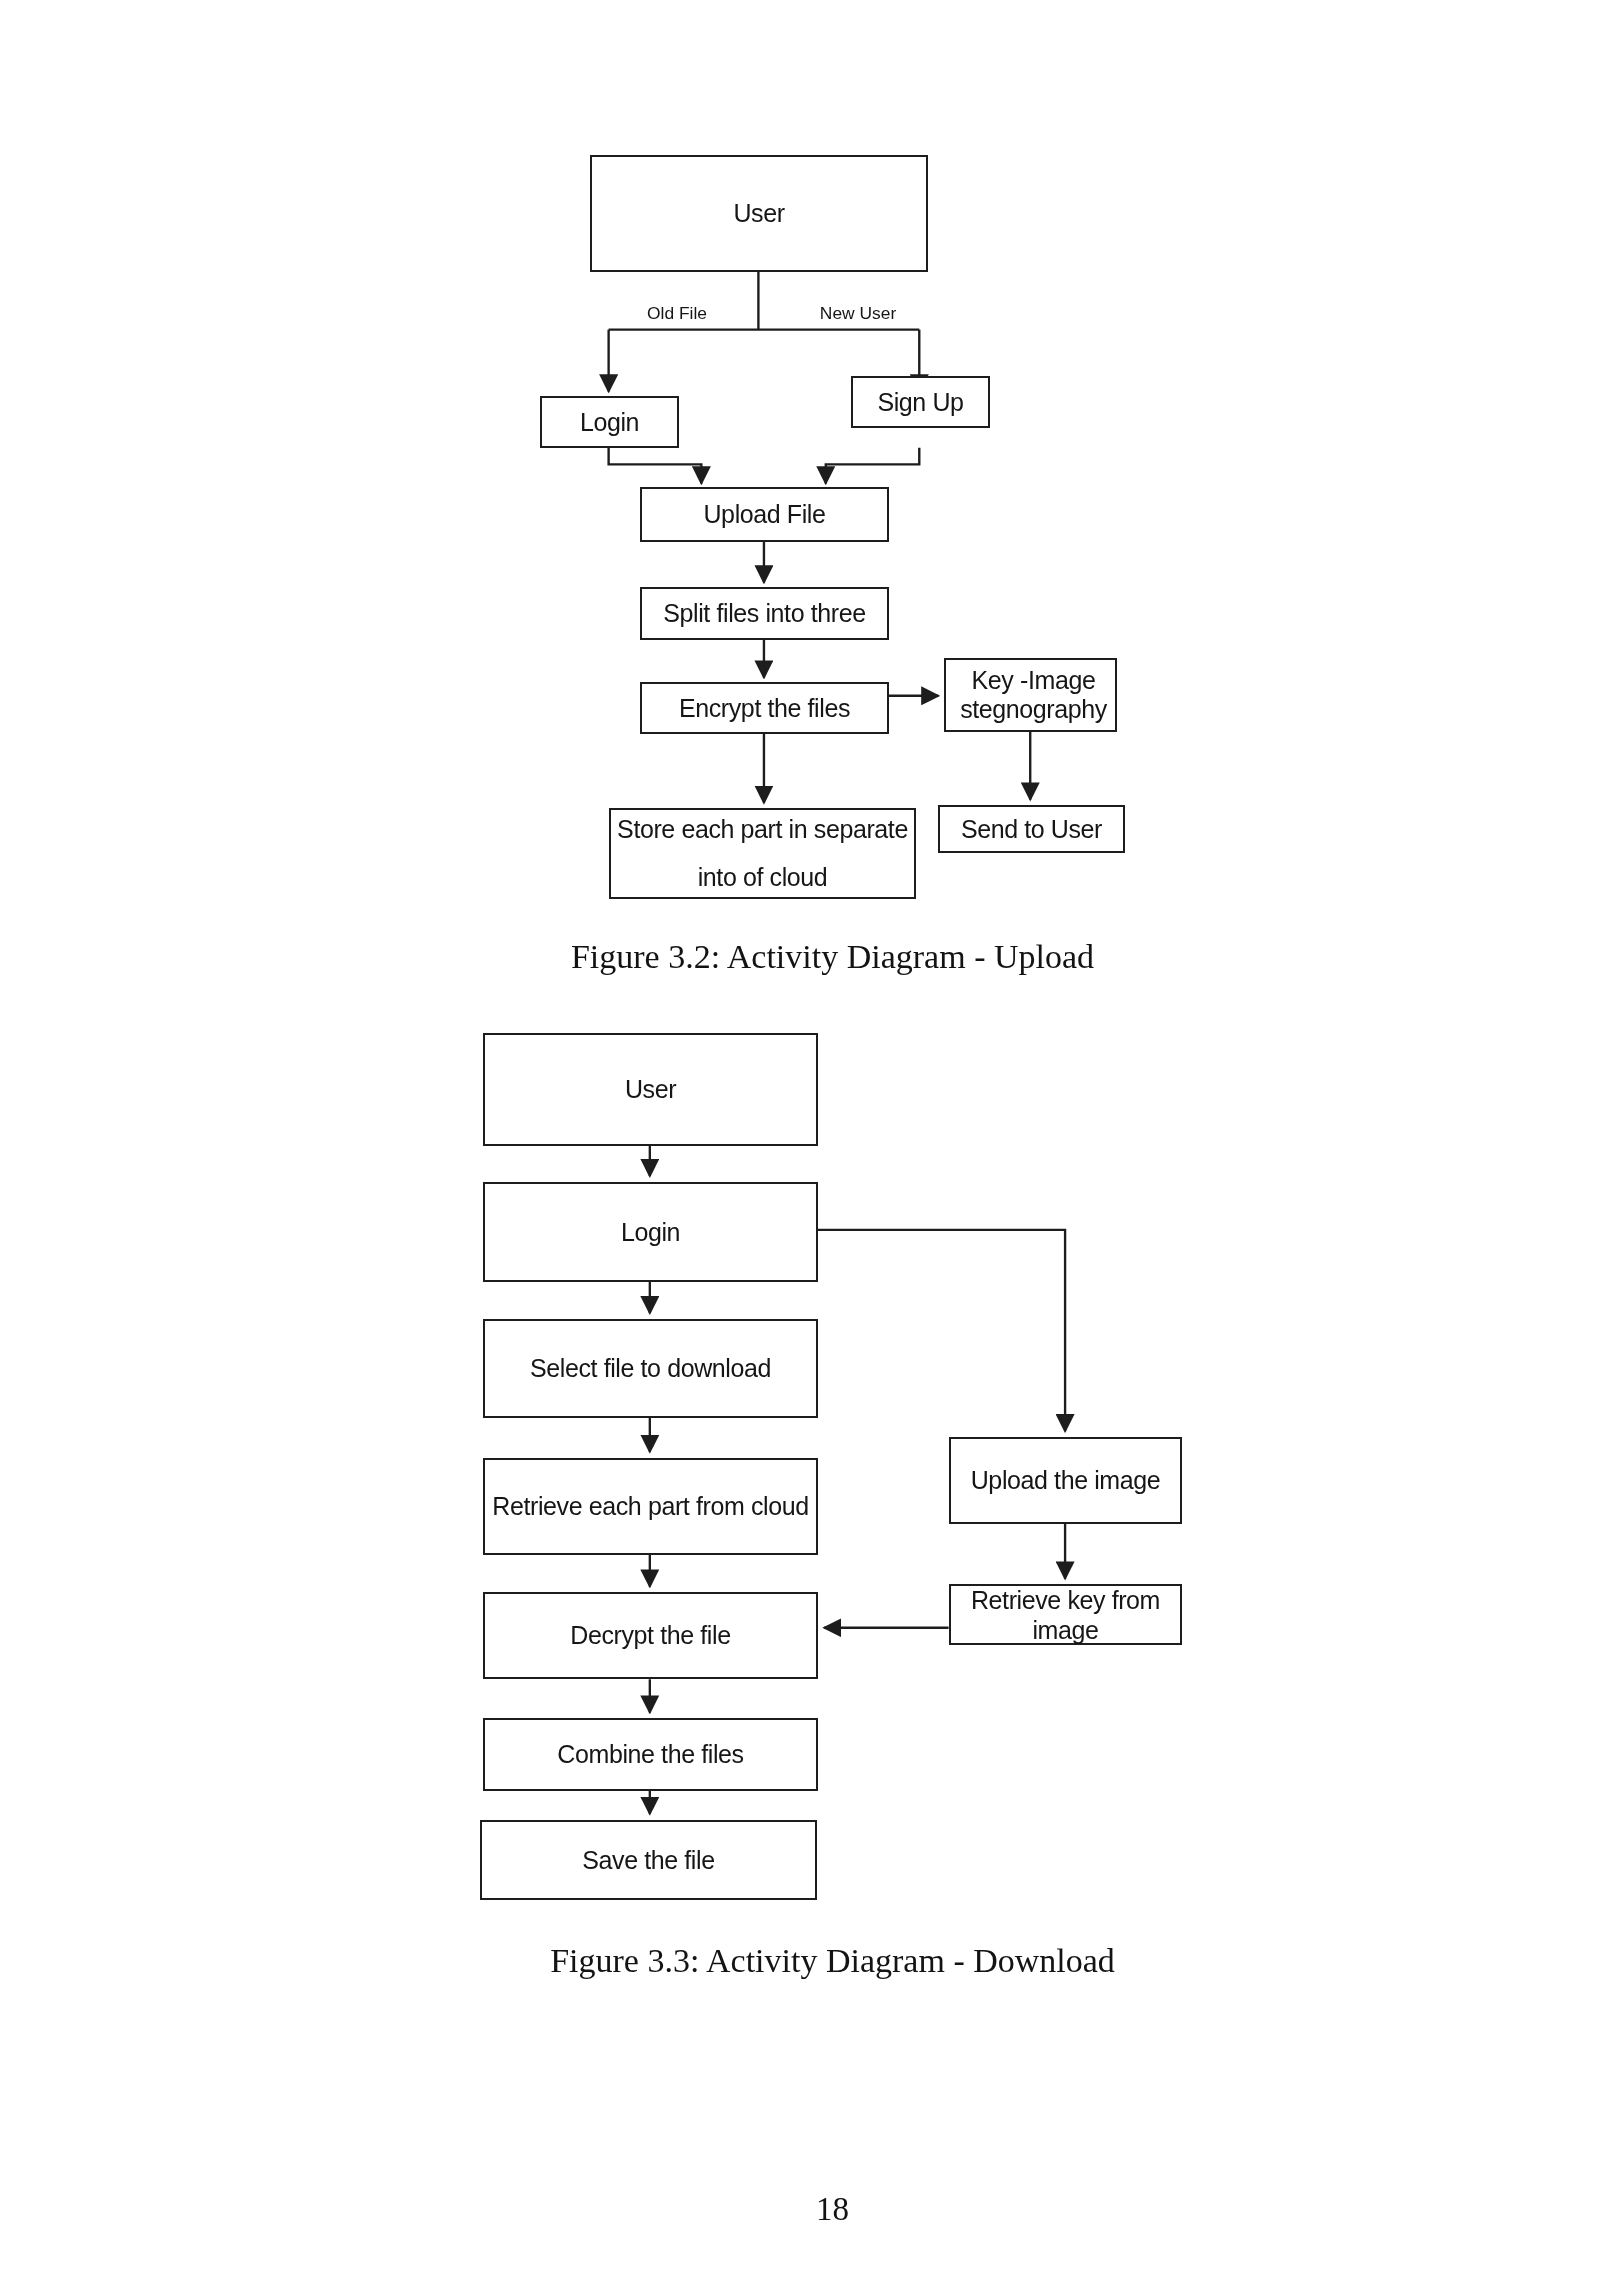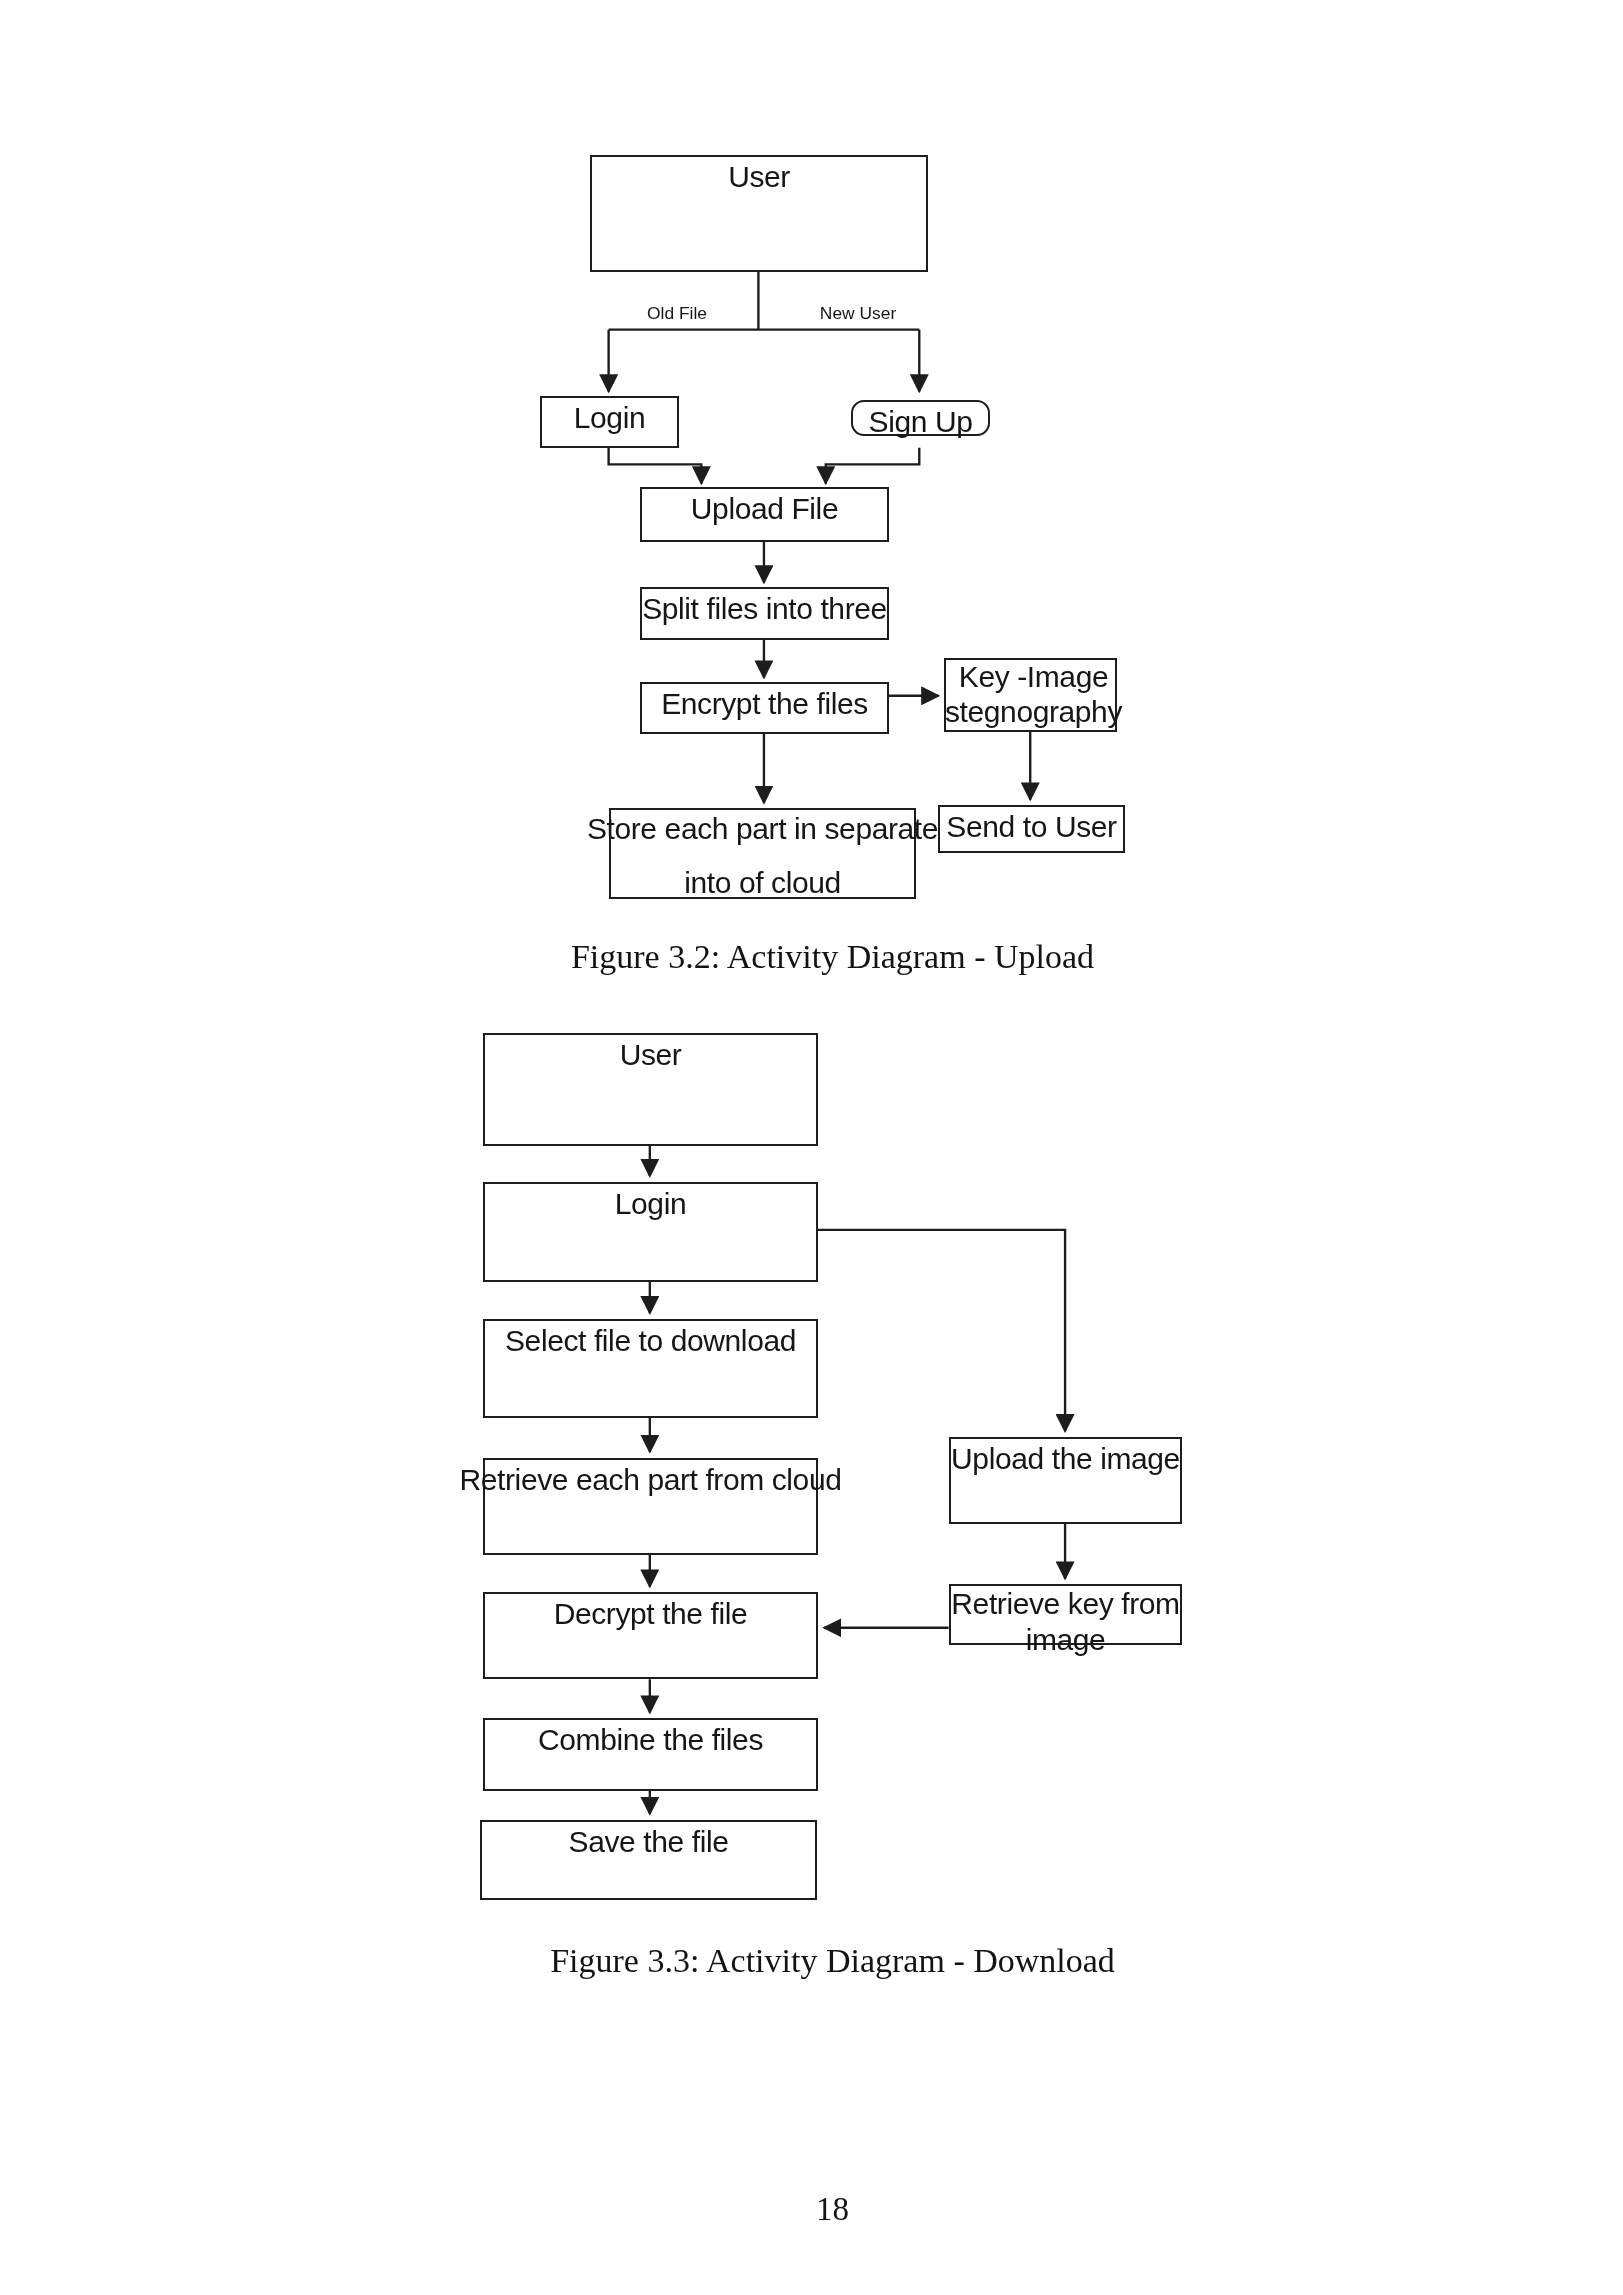--- a/index.html
+++ b/index.html
@@ -11,23 +11,23 @@
     font-family:"Liberation Sans",sans-serif;
   }
   .edges{position:absolute;left:0;top:0;width:1623px;height:2295px;}
   .edges polyline{fill:none;stroke:#1d1d1d;stroke-width:3;}
   .node{
     position:absolute;
     box-sizing:border-box;
     border:2.4px solid #1d1d1d;
     background:#ffffff;
     display:flex;flex-direction:column;
-    align-items:center;
+    align-items:center;justify-content:center;
     text-align:center;
-    font-size:30px;
+    font-size:25px;
     letter-spacing:-0.4px;
     color:#161616;
     line-height:1.3;
     white-space:nowrap;
   }
   .edge-label{
     position:absolute;
     transform:translateX(-50%);
     font-size:17.4px;
     color:#161616;
@@ -89,21 +89,21 @@
     <span>User</span>
   </div>
 
   <div class="edge-label" style="left:677px;top:303px;">Old File</div>
   <div class="edge-label" style="left:858px;top:303px;">New User</div>
 
   <div class="node" style="left:540px;top:396px;width:139px;height:52px;">
     <span>Login</span>
   </div>
 
-  <div class="node" style="left:851px;top:400px;width:139px;height:36px;border-radius:13px;">
+  <div class="node" style="left:851px;top:376px;width:139px;height:52px;">
     <span>Sign Up</span>
   </div>
 
   <div class="node" style="left:640px;top:487px;width:249px;height:55px;">
     <span>Upload File</span>
   </div>
 
   <div class="node" style="left:640px;top:587px;width:249px;height:53px;">
     <span>Split files into three</span>
   </div>

